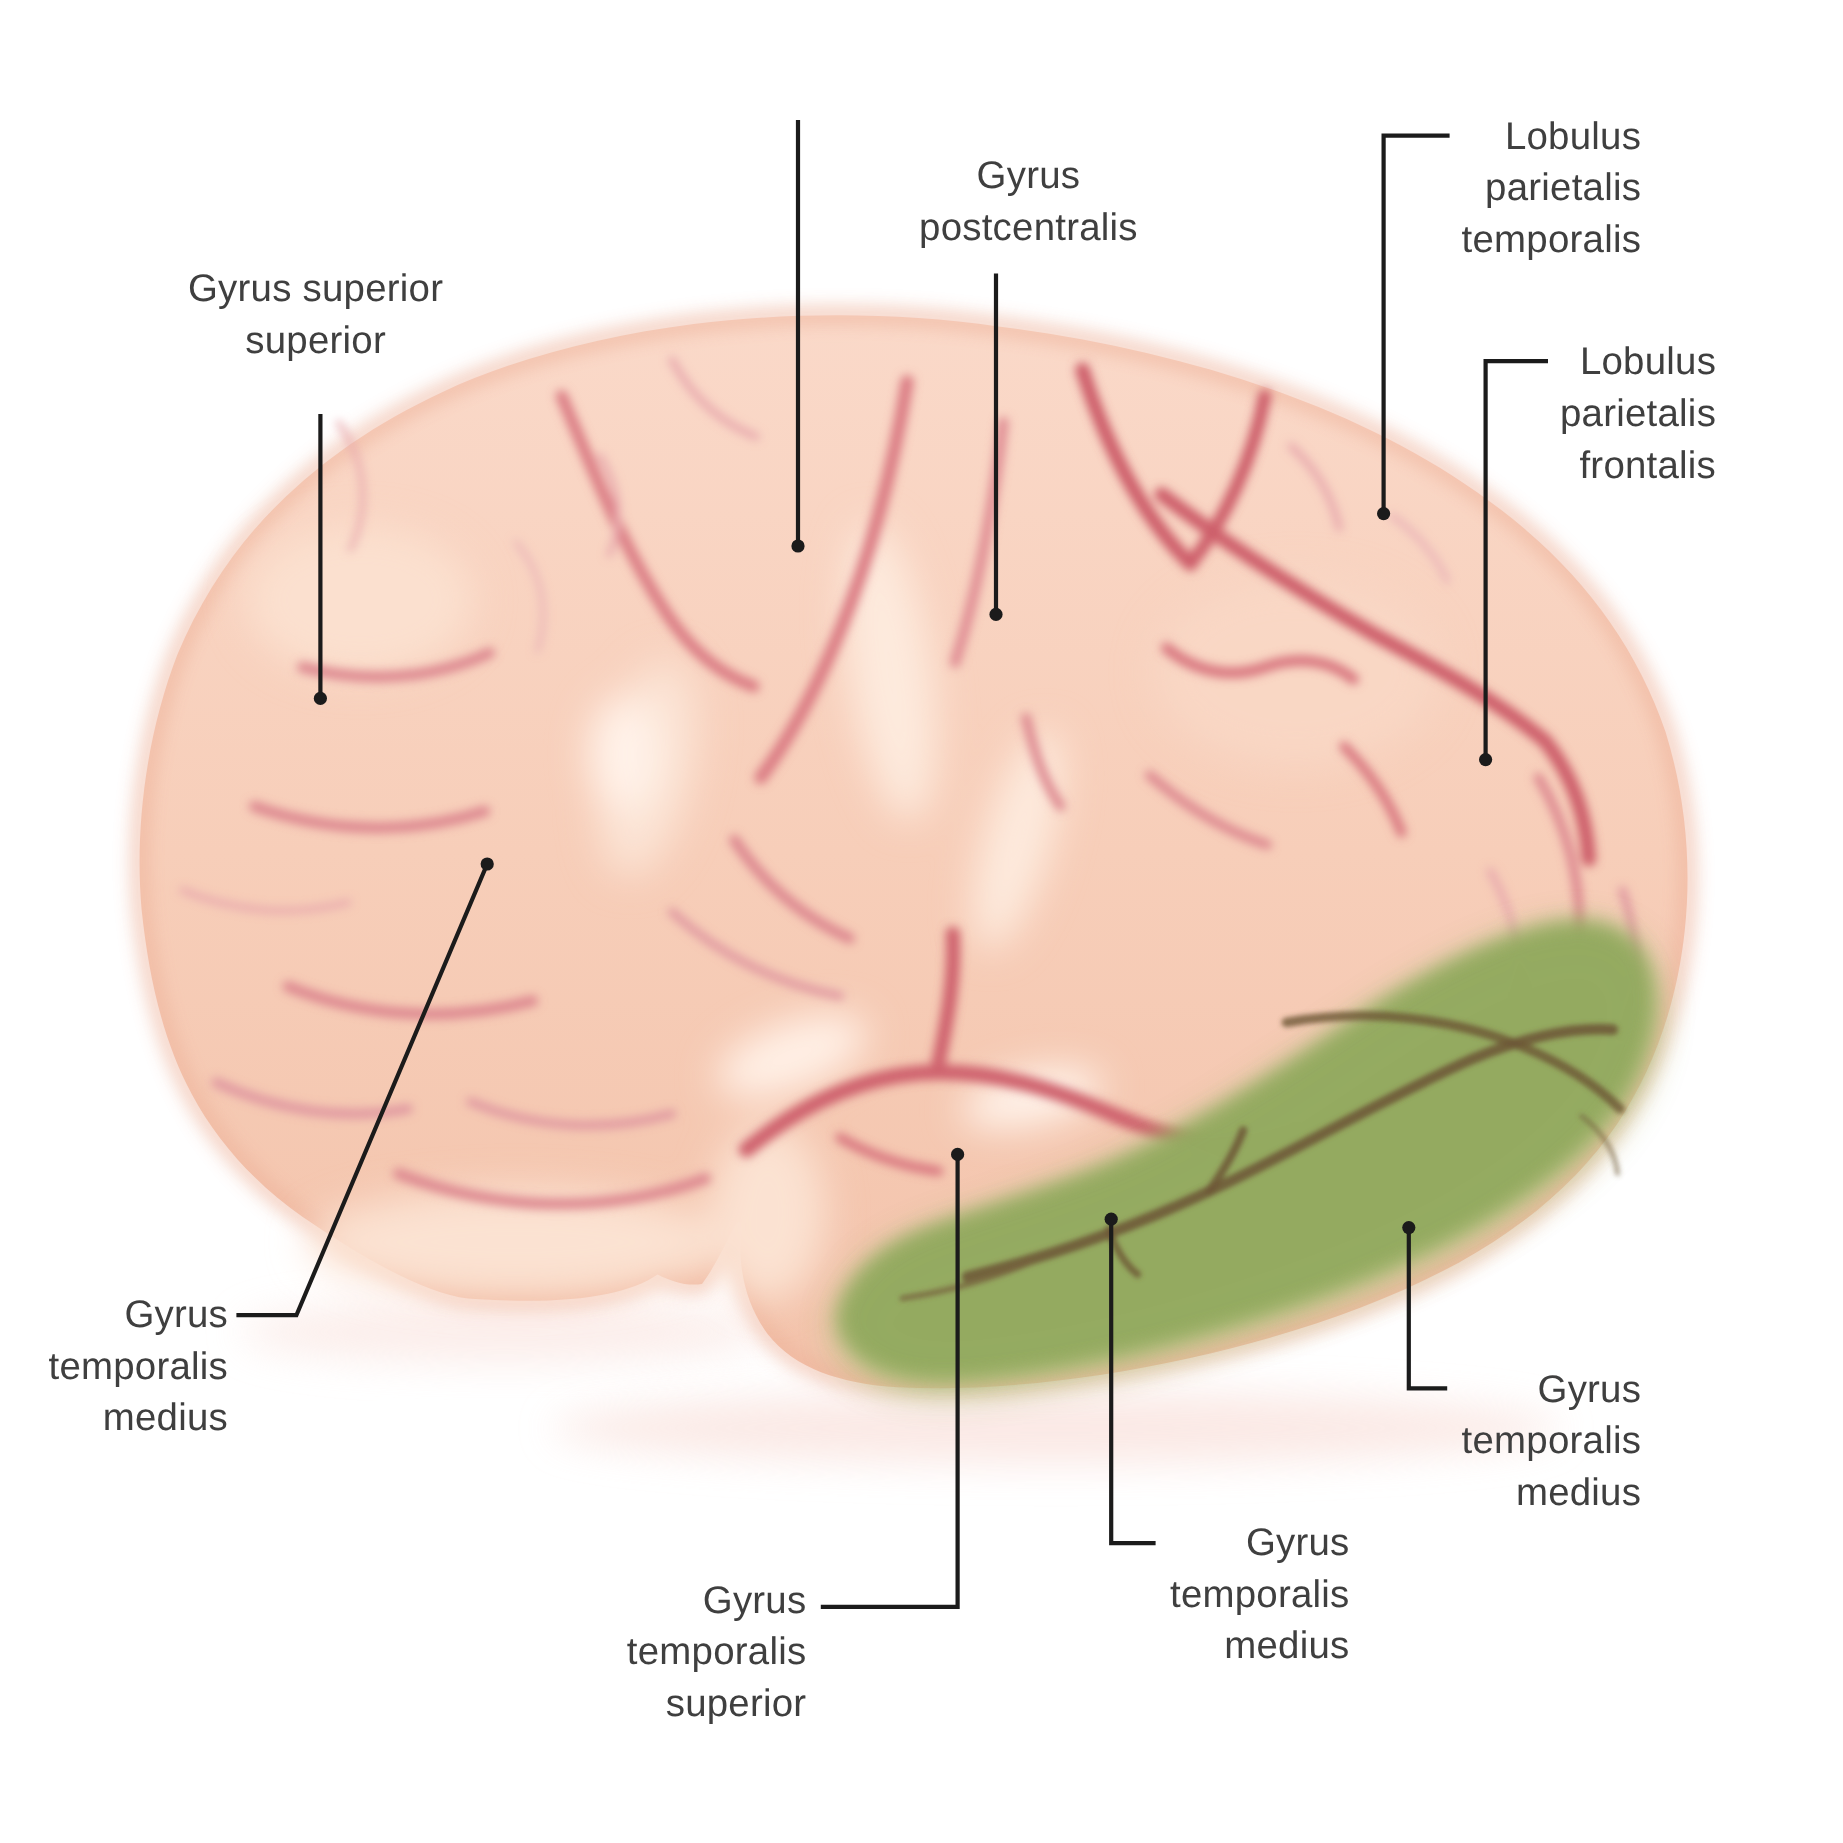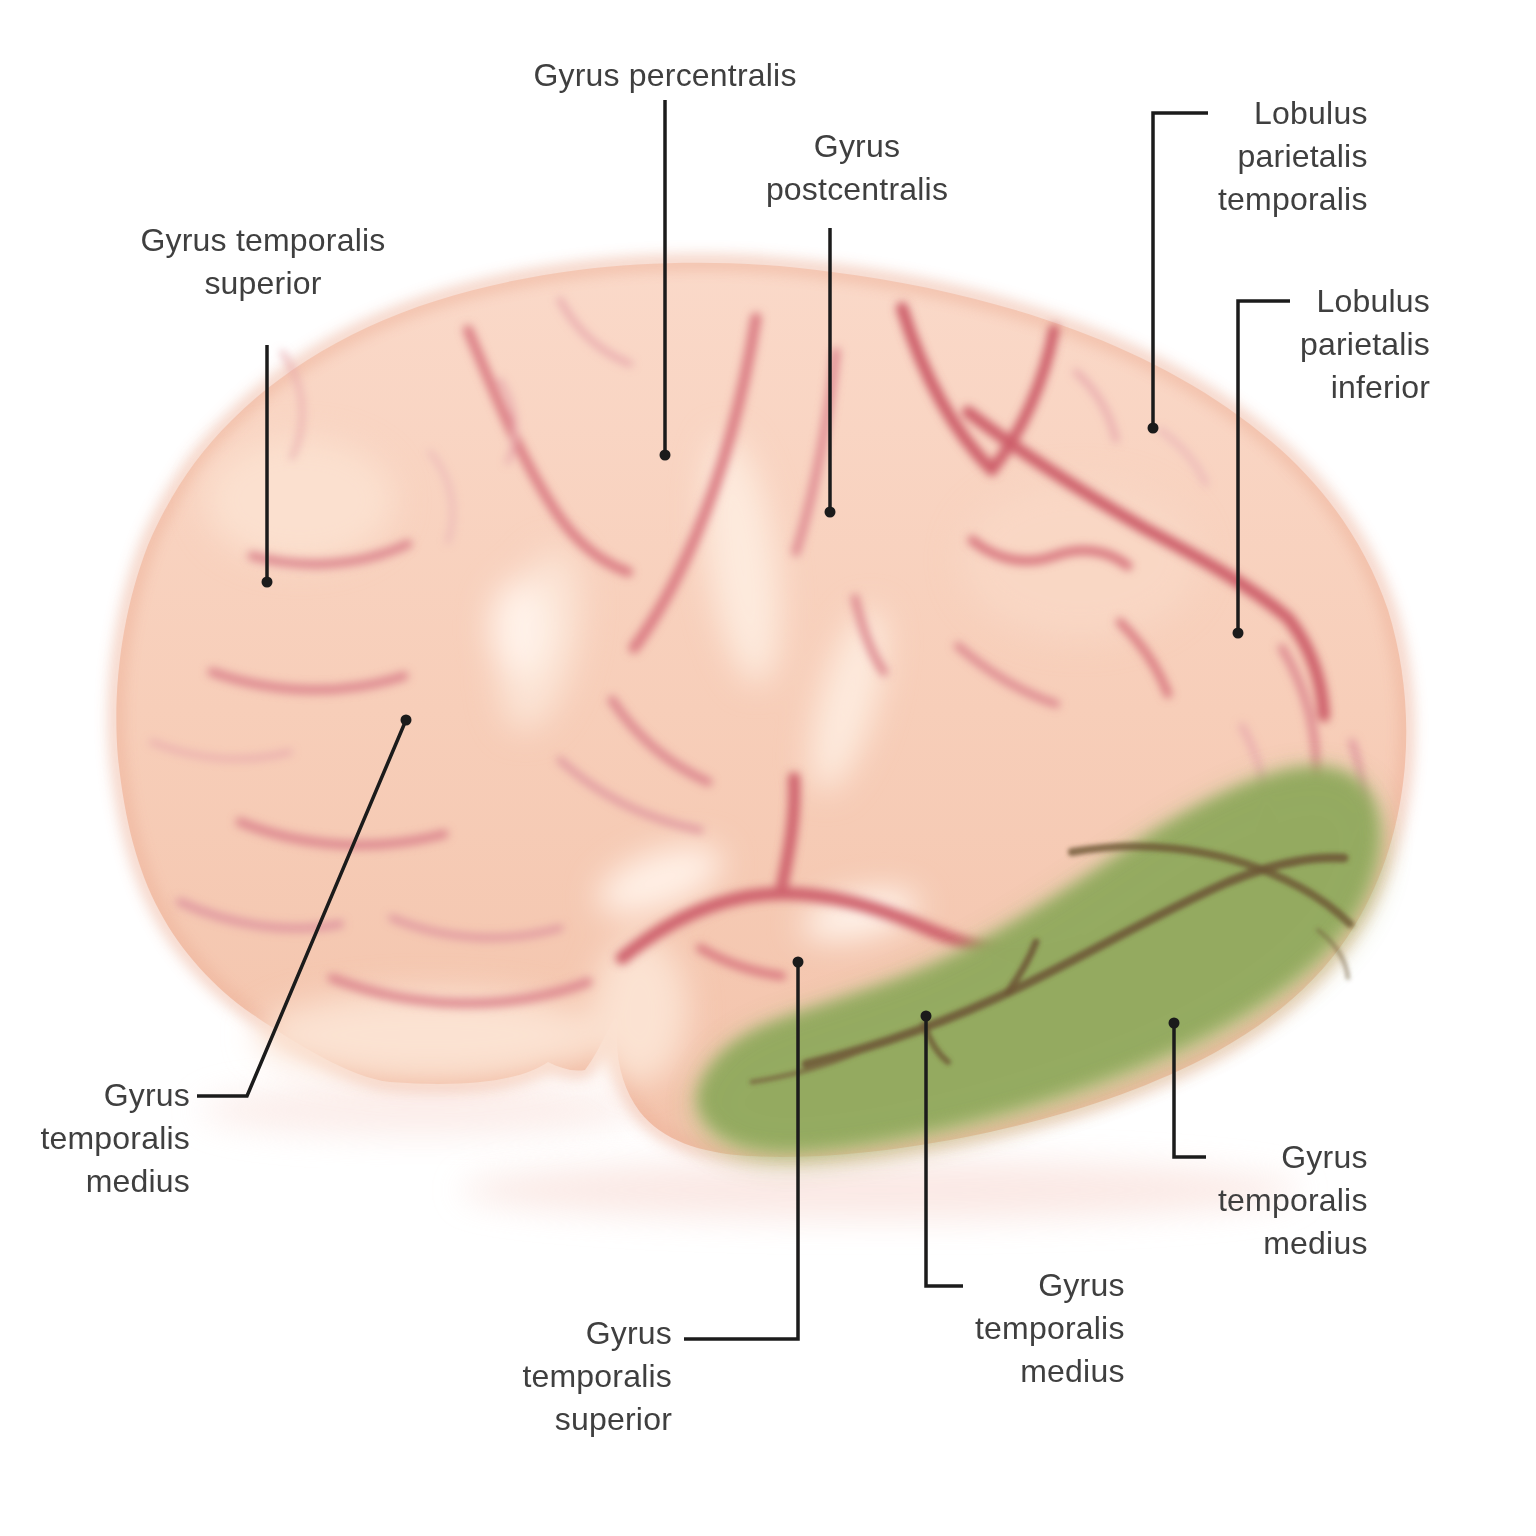--- a/index.html
+++ b/index.html
@@ -205,44 +205,41 @@
       <circle cx="267" cy="582" r="5.5"></circle>
       <circle cx="1153" cy="428" r="5.5"></circle>
       <circle cx="1238" cy="633" r="5.5"></circle>
       <circle cx="406" cy="720" r="5.5"></circle>
       <circle cx="798" cy="962" r="5.5"></circle>
       <circle cx="926" cy="1016" r="5.5"></circle>
       <circle cx="1174" cy="1023" r="5.5"></circle>
     </g>
   </svg>
 
-  <div class="lbl c" style="left:665px;top:54px;">
-    <span>Gyrus percentralis</span>
-  </div>
 
   <div class="lbl c" style="left:857px;top:125px;">
     <span>Gyrus</span>
     <span>postcentralis</span>
   </div>
 
   <div class="lbl c" style="left:263px;top:219px;">
-    <span>Gyrus temporalis</span>
+    <span>Gyrus superior</span>
     <span>superior</span>
   </div>
 
   <div class="lbl l" style="left:1218px;top:92px;">
     <span>Lobulus</span>
     <span>parietalis</span>
     <span>temporalis</span>
   </div>
 
   <div class="lbl l" style="left:1300px;top:280px;">
     <span>Lobulus</span>
     <span>parietalis</span>
-    <span>inferior</span>
+    <span>frontalis</span>
   </div>
 
   <div class="lbl r" style="left:20px;top:1074px;width:170px;">
     <span>Gyrus</span>
     <span>temporalis</span>
     <span>medius</span>
   </div>
 
   <div class="lbl r" style="left:372px;top:1312px;width:300px;">
     <span>Gyrus</span>

